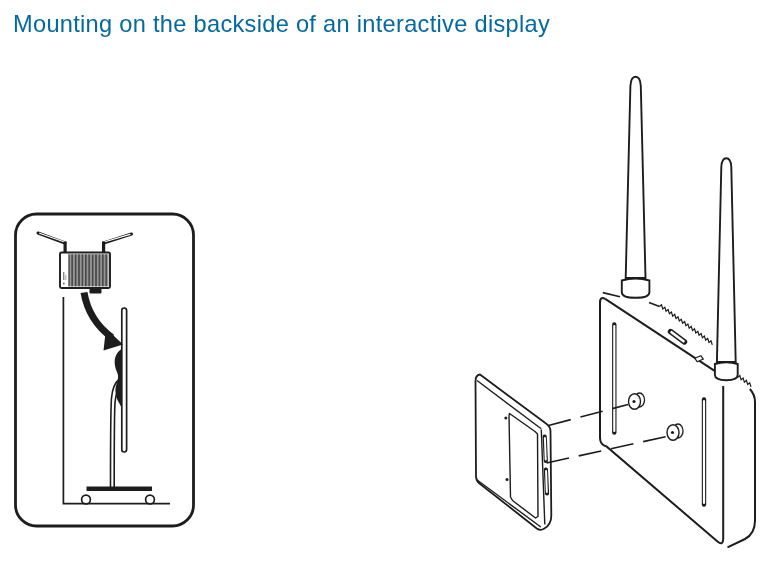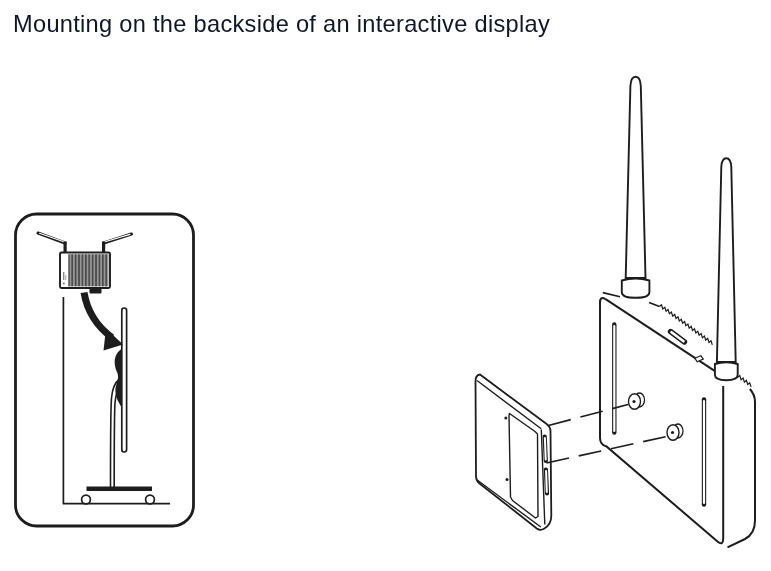--- a/index.html
+++ b/index.html
@@ -4,21 +4,21 @@
 <style>
   html,body{margin:0;padding:0;}
   body{
     width:771px;height:571px;position:relative;overflow:hidden;
     background:#ffffff;
     font-family:"Liberation Sans", sans-serif;
   }
   .page-title{
     position:absolute;left:13px;top:7px;width:552px;
     font-size:23.6px;line-height:34px;font-weight:400;
-    letter-spacing:0.3px;color:#0f172a;margin:0;
+    letter-spacing:0.3px;color:#0369a1;margin:0;
   }
   figure{margin:0;padding:0;position:absolute;}
   .fig-inset{left:0;top:195px;width:210px;height:350px;}
   .fig-exploded{left:460px;top:60px;width:311px;height:490px;}
   svg{display:block;}
   .ln{stroke:#1d1d1d;fill:none;}
   .fillw{fill:#ffffff;}
   .filld{fill:#1d1d1d;stroke:none;}
   .wht{stroke:#ffffff;fill:none;}
 </style>

